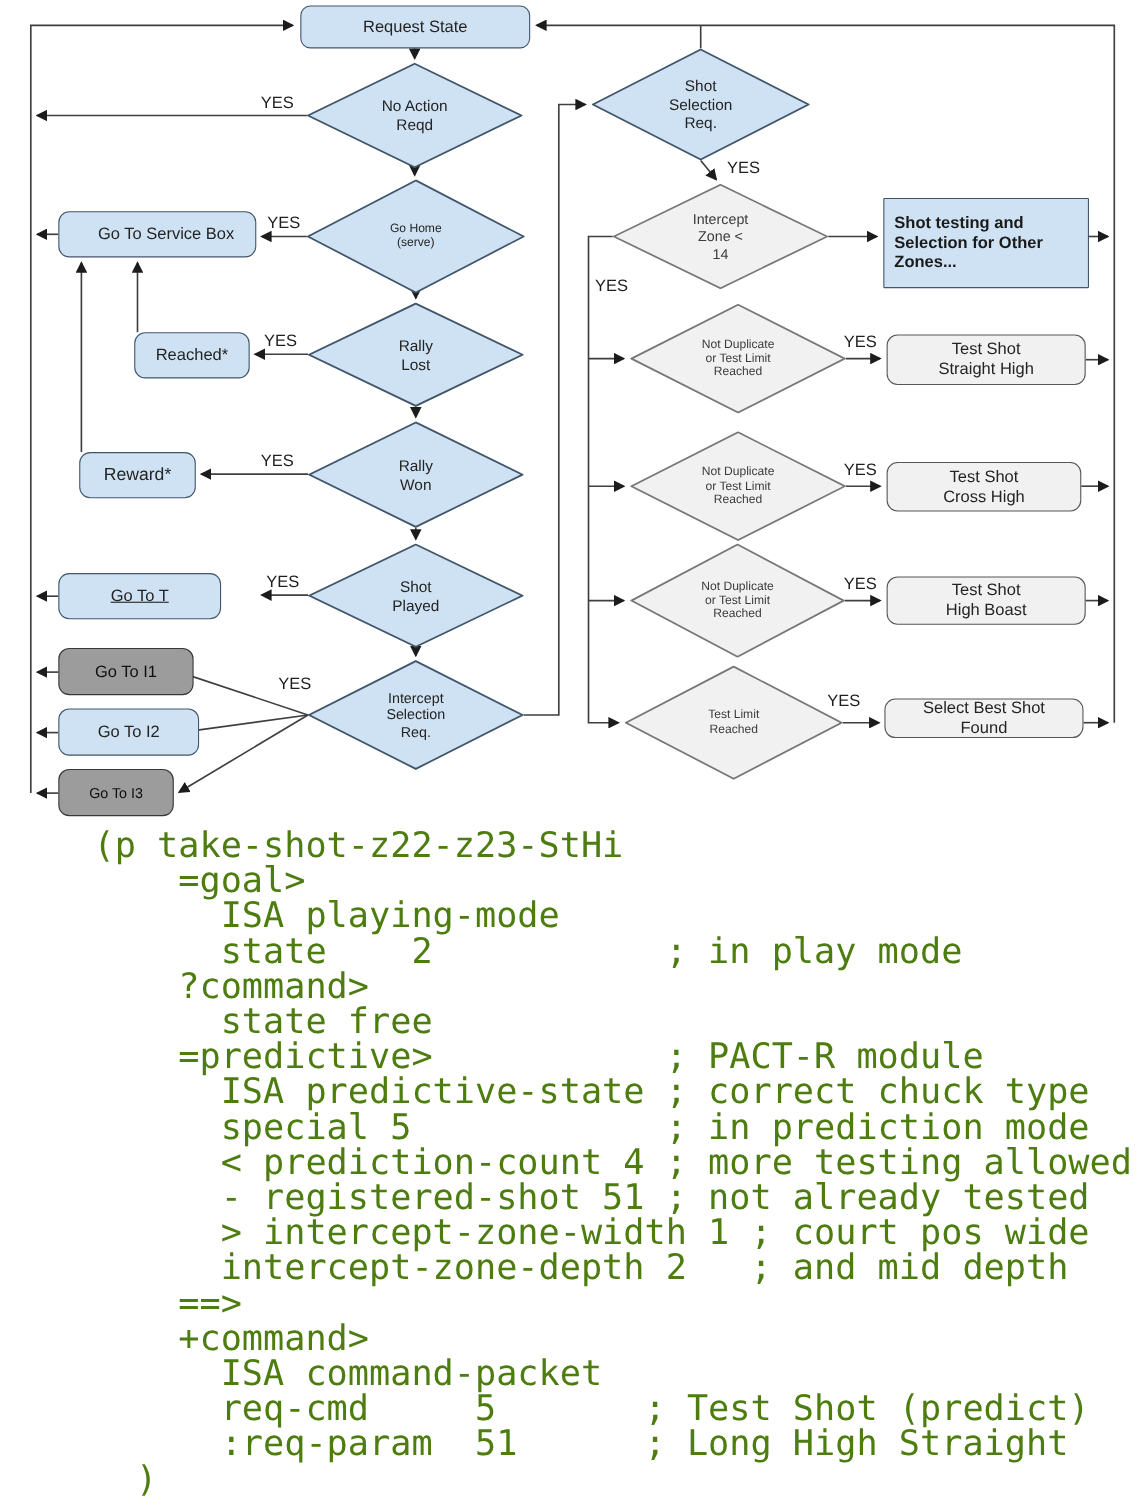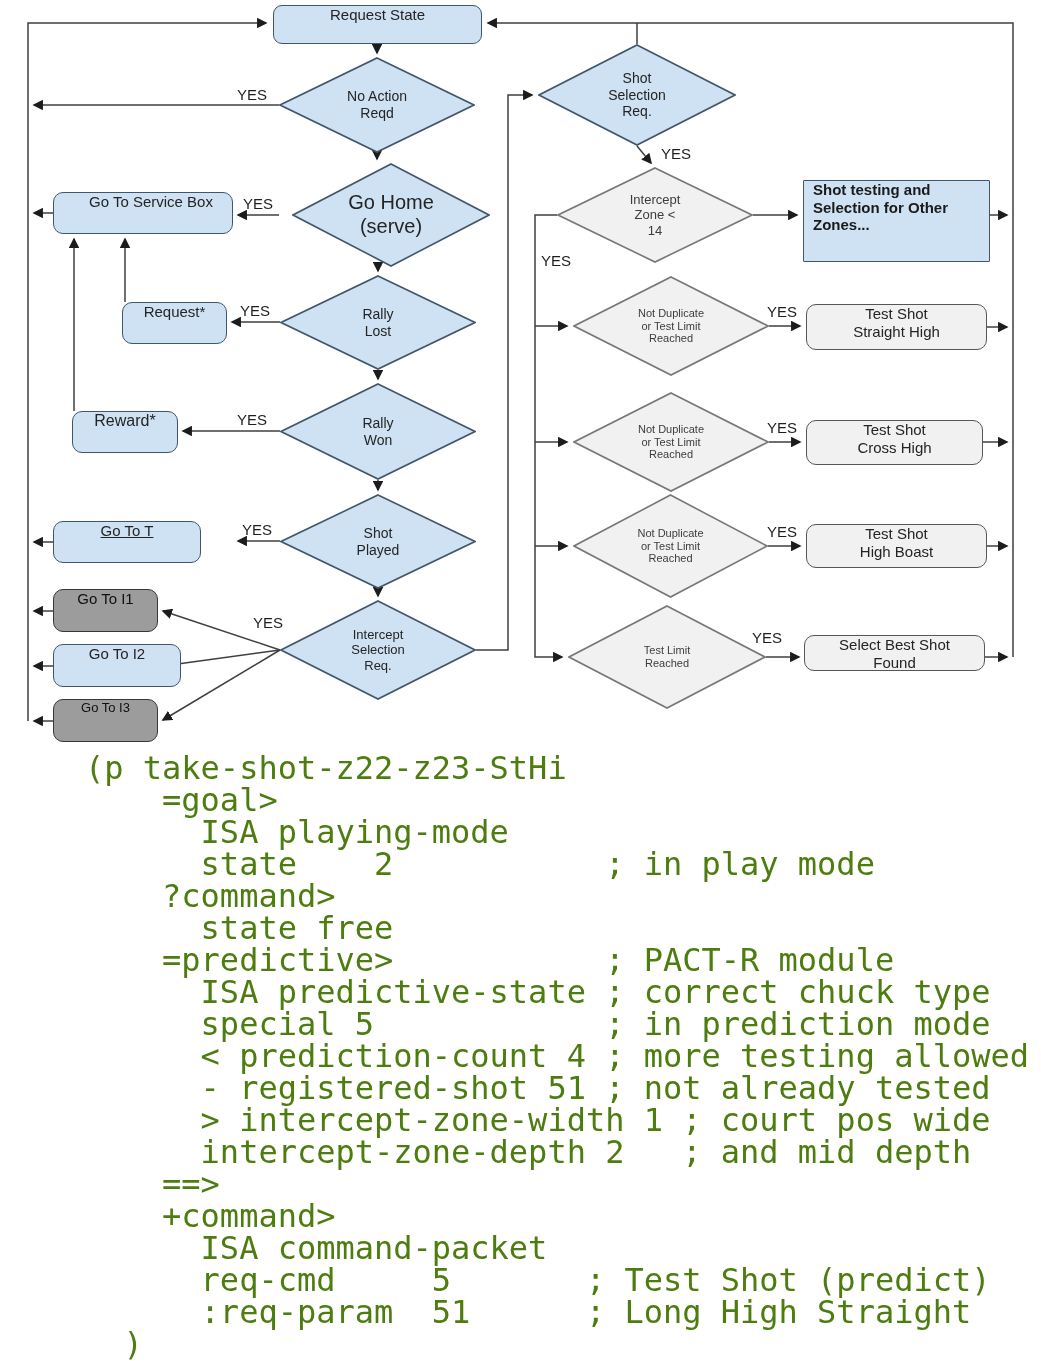--- a/index.html
+++ b/index.html
@@ -1,21 +1,21 @@
 <!DOCTYPE html>
 <html><head>
 <meta charset="utf-8">
 <style>
   html,body{margin:0;padding:0;background:#ffffff;}
   body{width:1041px;height:1361px;position:relative;overflow:hidden;
        font-family:"Liberation Sans",sans-serif;}
   .stage{position:absolute;left:0;top:0;width:1041px;height:760px;}
   #edges{position:absolute;left:0;top:0;}
   #edges polyline{fill:none;stroke:#3f3f3f;stroke-width:1.5;}
-  .node{position:absolute;display:flex;justify-content:center;
+  .node{position:absolute;display:flex;align-items:center;justify-content:center;
         color:#242424;line-height:1.18;text-align:center;box-sizing:border-box;}
   .node .lbl{white-space:pre-line;}
   .diamond svg{position:absolute;left:0;top:0;}
   .diamond .lbl{position:absolute;inset:0;display:flex;align-items:center;justify-content:center;}
   .diamond.blue polygon{fill:#cfe2f3;stroke:#41566b;stroke-width:1.6;}
   .diamond.gray polygon{fill:#f1f1f1;stroke:#777777;stroke-width:1.6;}
   .diamond.gray .lbl{color:#3c3c3c;}
   .box.blue{background:#cfe2f3;border:1.6px solid #41566b;}
   .box.gray{background:#f1f1f1;border:1.6px solid #565656;}
   .box.darkgray{background:#9c9c9c;border:1.6px solid #383838;color:#101010;}
@@ -79,29 +79,29 @@
       </g>
   </svg>
   <div id="nodes">
       <div class="node box blue" style="left: 273px; top: 5px; width: 209px; height: 39px; font-size: 15px; border-radius: 9px;">
         <div class="lbl">Request State</div>
       </div>
       <div class="node box blue" style="left: 53px; top: 192px; width: 180px; height: 42px; font-size: 15px; border-radius: 10px; padding-left: 16px;">
         <div class="lbl">Go To Service Box</div>
       </div>
       <div class="node box blue" style="left: 122px; top: 302px; width: 105px; height: 42px; font-size: 15px; border-radius: 10px;">
-        <div class="lbl">Request*</div>
+        <div class="lbl">Reached*</div>
       </div>
       <div class="node box blue" style="left: 72px; top: 411px; width: 106px; height: 42px; font-size: 16px; border-radius: 10px;">
         <div class="lbl">Reward*</div>
       </div>
       <div class="node box blue" style="left: 53px; top: 521px; width: 148px; height: 42px; font-size: 15px; border-radius: 10px; text-decoration: underline;">
         <div class="lbl">Go To T</div>
       </div>
-      <div class="node box darkgray" style="left: 53px; top: 589px; width: 105px; height: 43px; font-size: 15px; border-radius: 10px;">
+      <div class="node box darkgray" style="left: 53px; top: 589px; width: 123px; height: 43px; font-size: 15px; border-radius: 10px;">
         <div class="lbl">Go To I1</div>
       </div>
       <div class="node box blue" style="left: 53px; top: 644px; width: 128px; height: 43px; font-size: 15px; border-radius: 10px;">
         <div class="lbl">Go To I2</div>
       </div>
       <div class="node box darkgray" style="left: 53px; top: 699px; width: 105px; height: 43px; font-size: 13px; border-radius: 10px;">
         <div class="lbl">Go To I3</div>
       </div>
       <div class="node box blue bold left" style="left: 803px; top: 180px; width: 187px; height: 82px; font-size: 15px; border-radius: 1px;">
         <div class="lbl">Shot testing and
@@ -124,21 +124,21 @@
         <div class="lbl">Select Best Shot
 Found</div>
       </div>
       <div class="node diamond blue" style="left: 279px; top: 57px; width: 196px; height: 96px; font-size: 14px;">
         <svg width="196" height="96">
           <polygon points="98,1 195,48 98,95 1,48"></polygon>
         </svg>
         <div class="lbl">No Action
 Reqd</div>
       </div>
-      <div class="node diamond blue" style="left: 292px; top: 163px; width: 198px; height: 104px; font-size: 20px;">
+      <div class="node diamond blue" style="left: 279px; top: 163px; width: 198px; height: 104px; font-size: 11px;">
         <svg width="198" height="104">
           <polygon points="99,1 197,52 99,103 1,52"></polygon>
         </svg>
         <div class="lbl">Go Home
 (serve)</div>
       </div>
       <div class="node diamond blue" style="left: 280px; top: 275px; width: 196px; height: 95px; font-size: 14px;">
         <svg width="196" height="95">
           <polygon points="98,1 195,47.5 98,94 1,47.5"></polygon>
         </svg>

